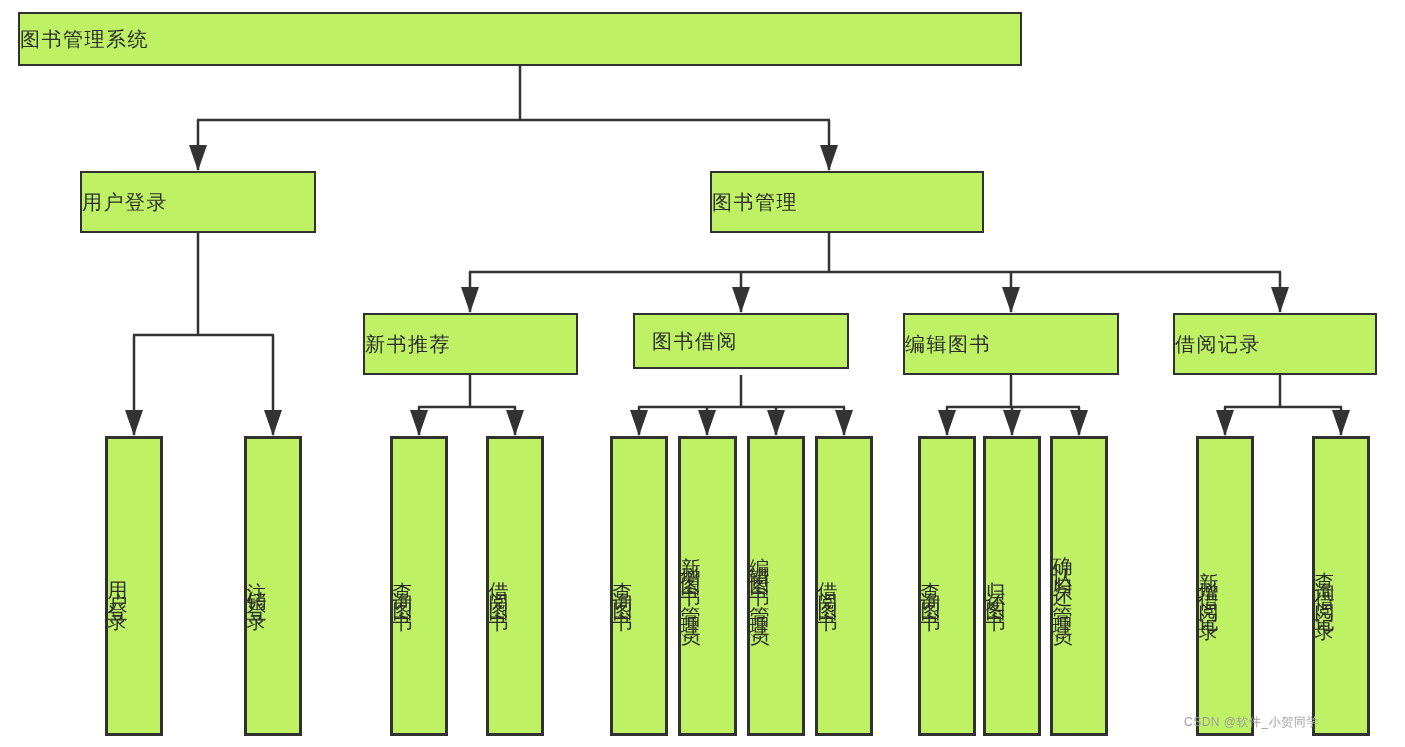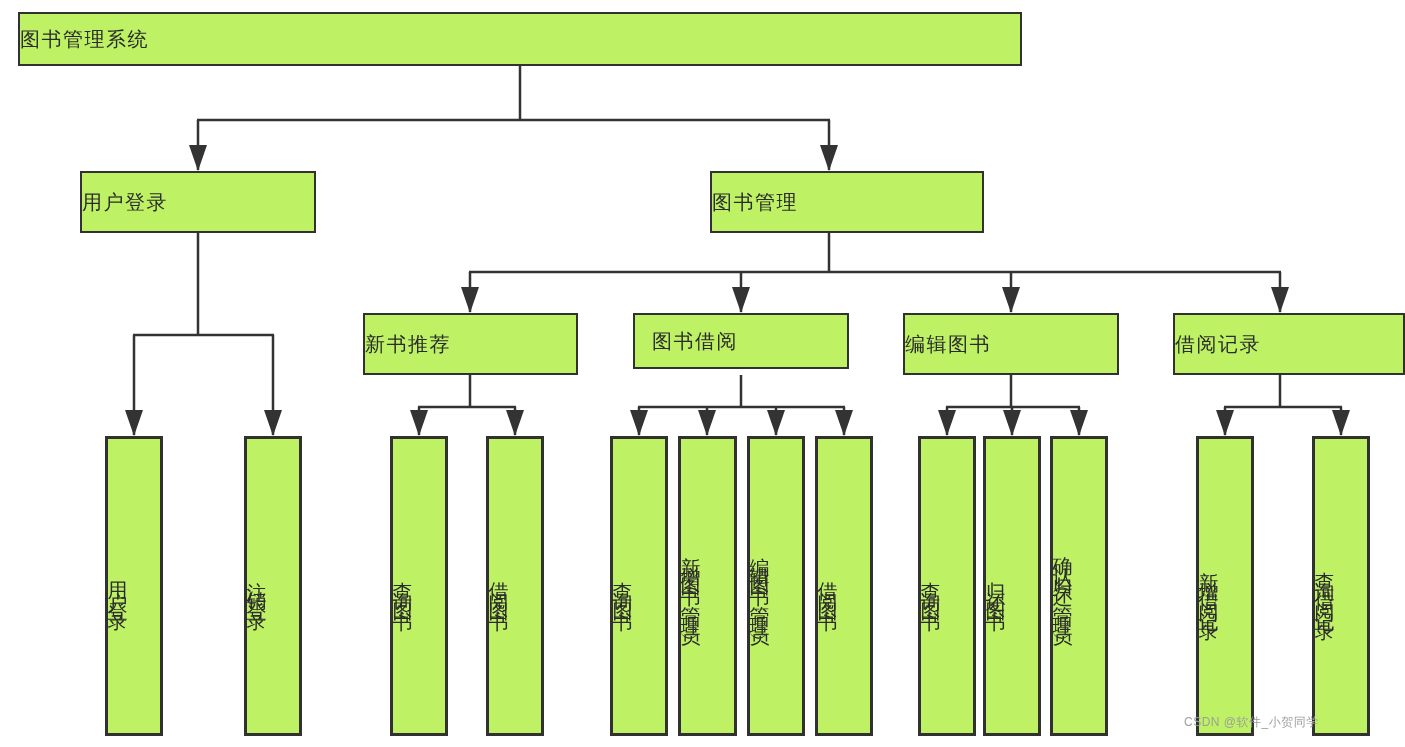--- a/index.html
+++ b/index.html
@@ -90,21 +90,21 @@
 
   <div class="node h" style="left:363px;top:313px;width:215px;height:62px;">
     <span class="lbl">新书推荐</span>
   </div>
   <div class="node h" style="left:633px;top:313px;width:216px;height:56px;padding-left:17px;">
     <span class="lbl">图书借阅</span>
   </div>
   <div class="node h" style="left:903px;top:313px;width:216px;height:62px;">
     <span class="lbl">编辑图书</span>
   </div>
-  <div class="node h" style="left:1173px;top:313px;width:232px;height:62px;">
+  <div class="node h" style="left:1173px;top:313px;width:204px;height:62px;">
     <span class="lbl">借阅记录</span>
   </div>
 
   <div class="node v" style="left:105px;top:436px;width:58px;height:300px;">
     <span class="lbl">用户登录</span>
   </div>
   <div class="node v" style="left:244px;top:436px;width:58px;height:300px;">
     <span class="lbl">注销登录</span>
   </div>
 

